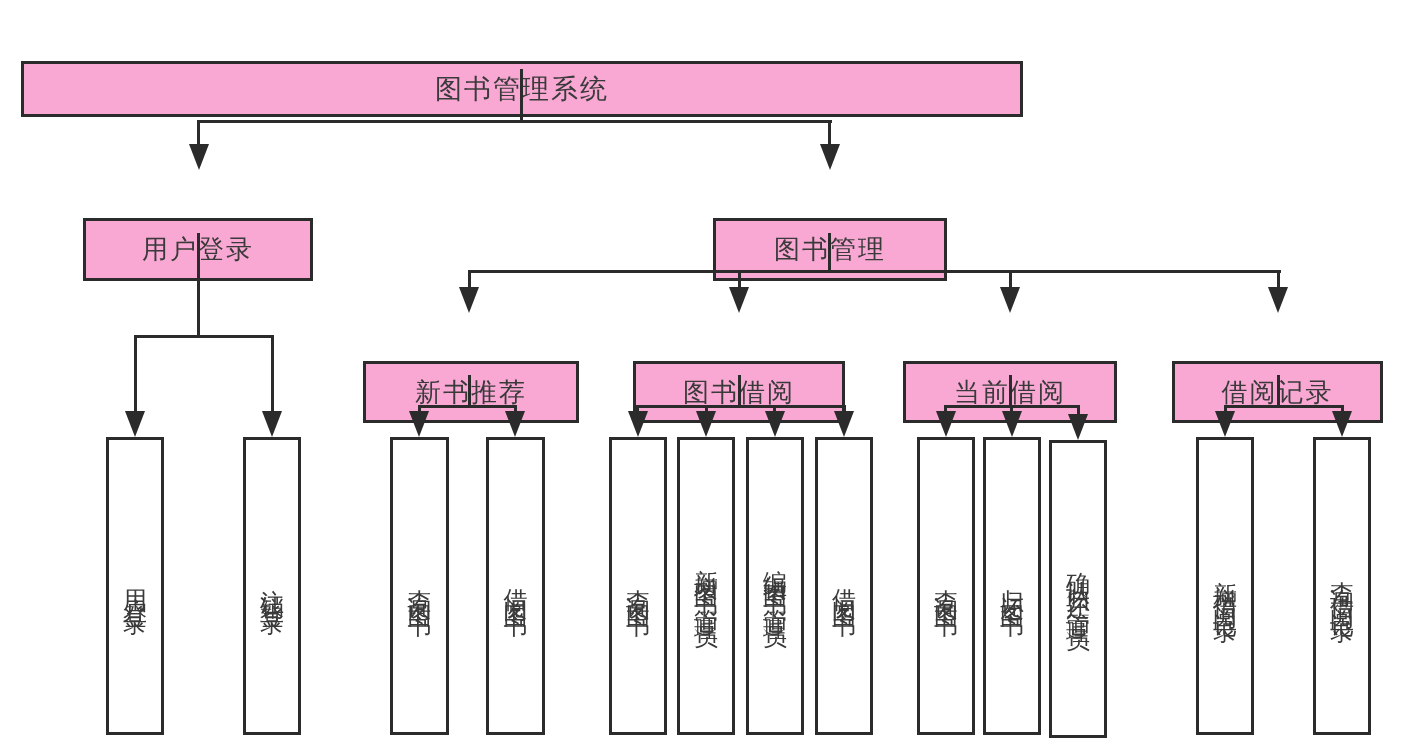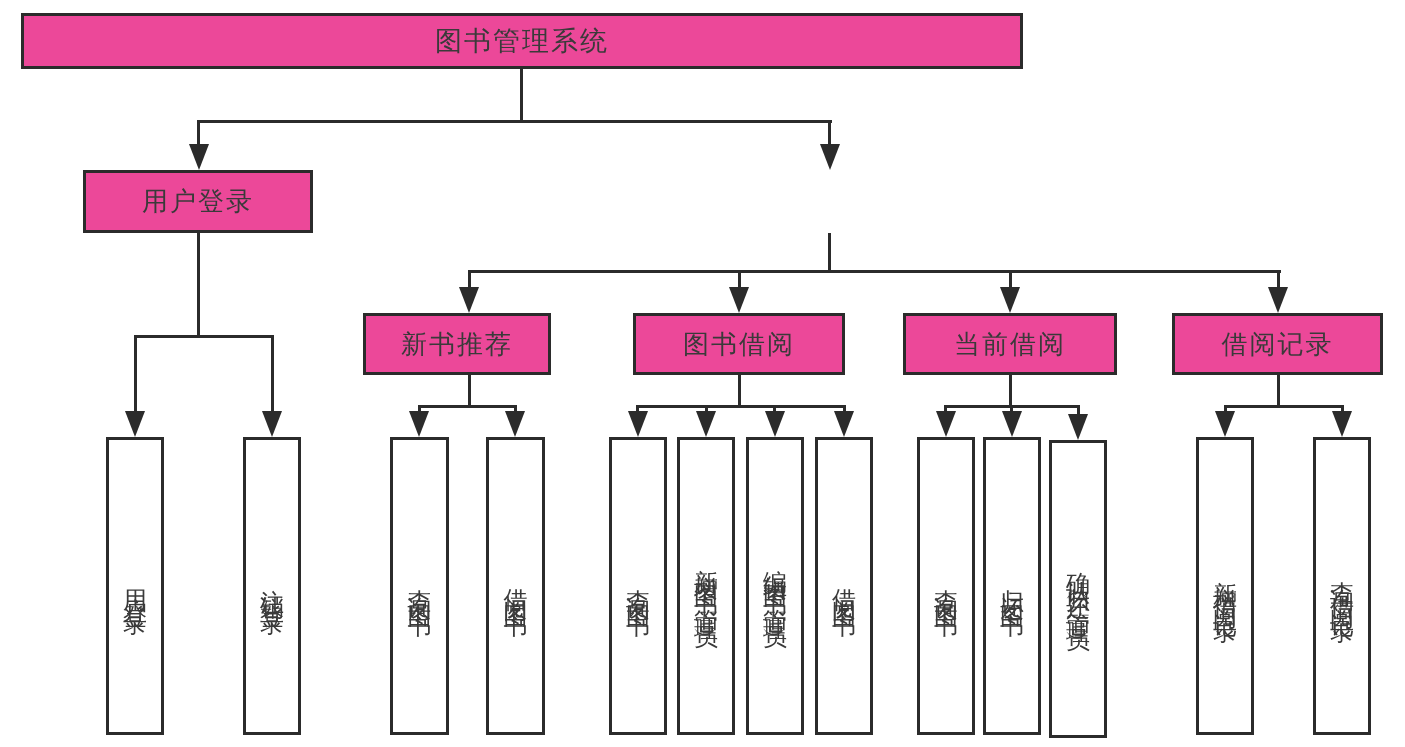--- a/index.html
+++ b/index.html
@@ -10,28 +10,29 @@
     height: 747px;
     background: #ffffff;
     overflow: hidden;
     color: #333333;
   }
   
   .box {
     position: absolute;
     box-sizing: border-box;
     border: 3px solid #2b2b2b;
-    background: #ec4899;
+    background: #f9a8d4;
     display: flex;
     align-items: center;
     justify-content: center;
     font-size: 26px;
     letter-spacing: 2px;
     color: #3a3a3a;
     white-space: nowrap;
+    margin-top: 48px;
   }
   .box.title { font-size: 27px; }
   
   .vbox {
     position: absolute;
     box-sizing: border-box;
     border: 3px solid #2b2b2b;
     background: #ffffff;
     display: flex;
     align-items: center;
@@ -74,40 +75,41 @@
   <div class="box title" style="left:21px; top:13px; width:1002px; height:56px;">图书管理系统</div>
 
   <div class="v" style="left:520px; top:69px; height:51px;"></div>
   <div class="h" style="left:197px; top:120px; width:635px;"></div>
   <div class="v" style="left:197px; top:120px; height:28px;"></div>
   <div class="arrow" style="left:189px; top:144px;"></div>
   <div class="v" style="left:828px; top:120px; height:28px;"></div>
   <div class="arrow" style="left:820px; top:144px;"></div>
 
   <div class="box" style="left:83px; top:170px; width:230px; height:63px;">用户登录</div>
+  <div class="box" style="left:713px; top:170px; width:234px; height:63px;">图书管理</div>
 
   <div class="v" style="left:197px; top:233px; height:102px;"></div>
   <div class="h" style="left:134px; top:335px; width:140px;"></div>
   <div class="v" style="left:134px; top:335px; height:80px;"></div>
   <div class="arrow" style="left:125px; top:411px;"></div>
   <div class="v" style="left:271px; top:335px; height:80px;"></div>
   <div class="arrow" style="left:262px; top:411px;"></div>
 
   <div class="v" style="left:828px; top:233px; height:37px;"></div>
   <div class="h" style="left:468px; top:270px; width:813px;"></div>
   <div class="v" style="left:468px;  top:270px; height:21px;"></div>
   <div class="arrow" style="left:459px;  top:287px;"></div>
   <div class="v" style="left:738px;  top:270px; height:21px;"></div>
   <div class="arrow" style="left:729px;  top:287px;"></div>
   <div class="v" style="left:1009px; top:270px; height:21px;"></div>
   <div class="arrow" style="left:1000px; top:287px;"></div>
   <div class="v" style="left:1277px; top:270px; height:21px;"></div>
   <div class="arrow" style="left:1268px; top:287px;"></div>
 
-  <div class="box" style="left:363px;  top:313px; width:188px; height:62px;">新书推荐</div>
+  <div class="box" style="left:363px;  top:313px; width:216px; height:62px;">新书推荐</div>
   <div class="box" style="left:633px;  top:313px; width:212px; height:62px;">图书借阅</div>
   <div class="box" style="left:903px;  top:313px; width:214px; height:62px;">当前借阅</div>
   <div class="box" style="left:1172px; top:313px; width:211px; height:62px;">借阅记录</div>
 
   <div class="v" style="left:468px; top:375px; height:30px;"></div>
   <div class="h" style="left:418px; top:405px; width:99px;"></div>
   <div class="v" style="left:418px; top:405px; height:10px;"></div>
   <div class="arrow" style="left:409px; top:411px;"></div>
   <div class="v" style="left:514px; top:405px; height:10px;"></div>
   <div class="arrow" style="left:505px; top:411px;"></div>

